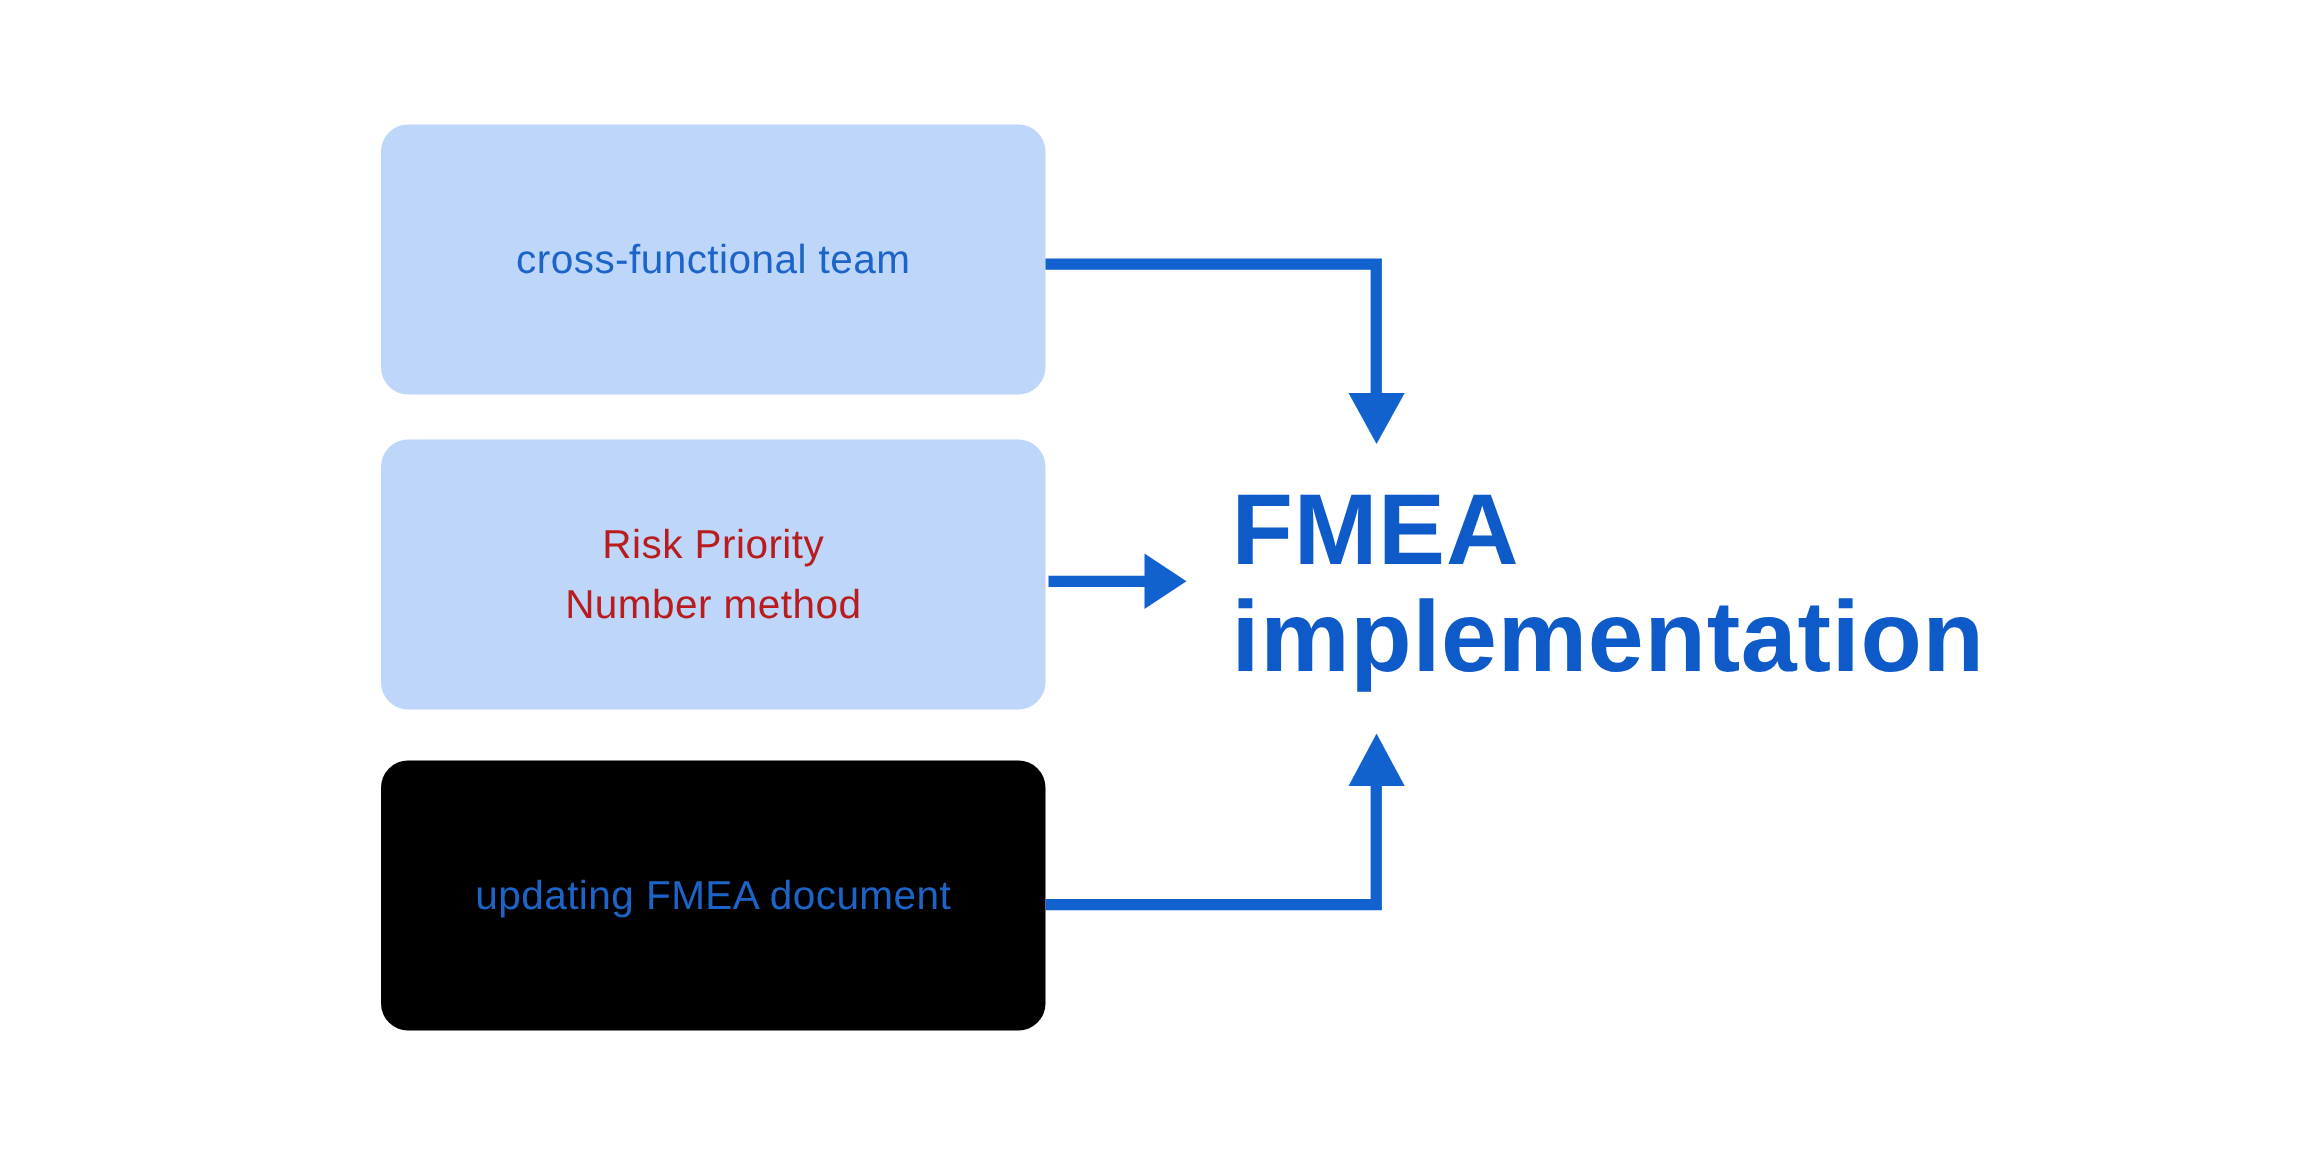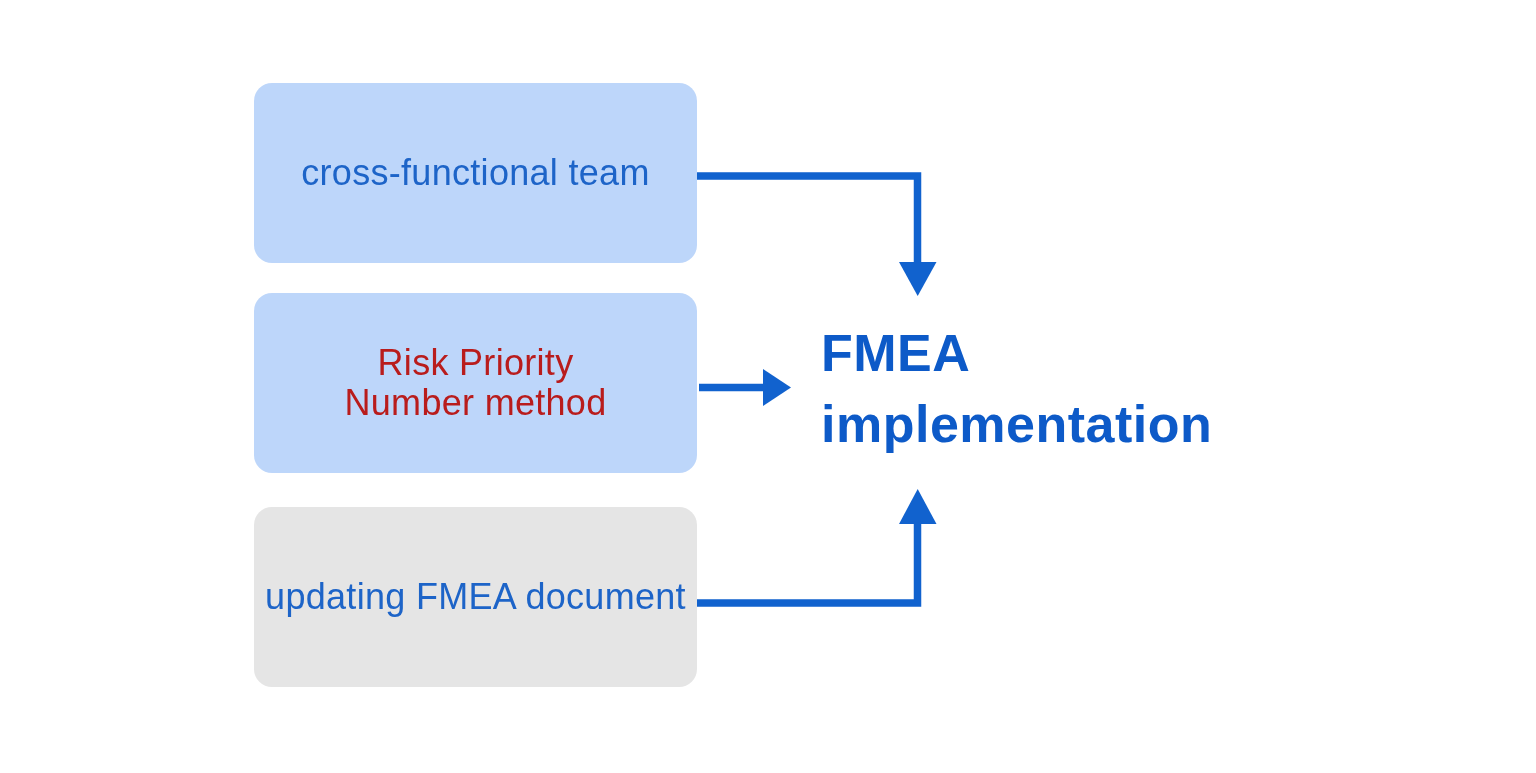--- a/index.html
+++ b/index.html
@@ -17,61 +17,61 @@
   .node {
     position: absolute;
     left: 254px;
     width: 443px;
     height: 180px;
     border-radius: 18px;
     display: flex;
     align-items: center;
     justify-content: center;
     text-align: center;
-    font-size: 36px;
+    font-size: 27px;
     font-weight: 500;
     letter-spacing: 0.3px;
     line-height: 40px;
     white-space: pre-line;
   }
   .node-1 { top: 83px; }
   .node-2 { top: 293px; }
   .node-3 { top: 507px; }
   .arrows-layer {
     position: absolute;
     left: 0; top: 0;
     width: 1536px; height: 773px;
     pointer-events: none;
   }
   .diagram-title {
     position: absolute;
     left: 821px;
     top: 318px;
-    font-size: 52px;
+    font-size: 67px;
     font-weight: 700;
     letter-spacing: 0.5px;
     line-height: 71px;
     white-space: pre-line;
   }
 </style>
 </head>
 <body style="background: rgb(255, 255, 255);">
 
 <div class="canvas">
 
   <div class="node node-1" style="background: rgb(189, 214, 250); color: rgb(29, 100, 200);">
     <span>cross-functional team</span>
   </div>
 
   <div class="node node-2" style="background: rgb(189, 214, 250); color: #b91c1c;">
     <span>Risk Priority
 Number method</span>
   </div>
 
-  <div class="node node-3" style="background: #e5e5e5; color: rgb(29, 100, 200); align-items: center;">
+  <div class="node node-3" style="background: #000000; color: rgb(29, 100, 200); align-items: center;">
     <span>updating FMEA document</span>
   </div>
 
   <svg class="arrows-layer" width="1536" height="773" viewBox="0 0 1536 773" xmlns="http://www.w3.org/2000/svg">
 
     <g>
       <path d="M 697 176 H 917.5 V 263" fill="none" stroke-width="7.5" stroke="#1162ce"></path>
       <polygon points="899,262 936.5,262 917.7,296" fill="#1162ce"></polygon>
     </g>
 

